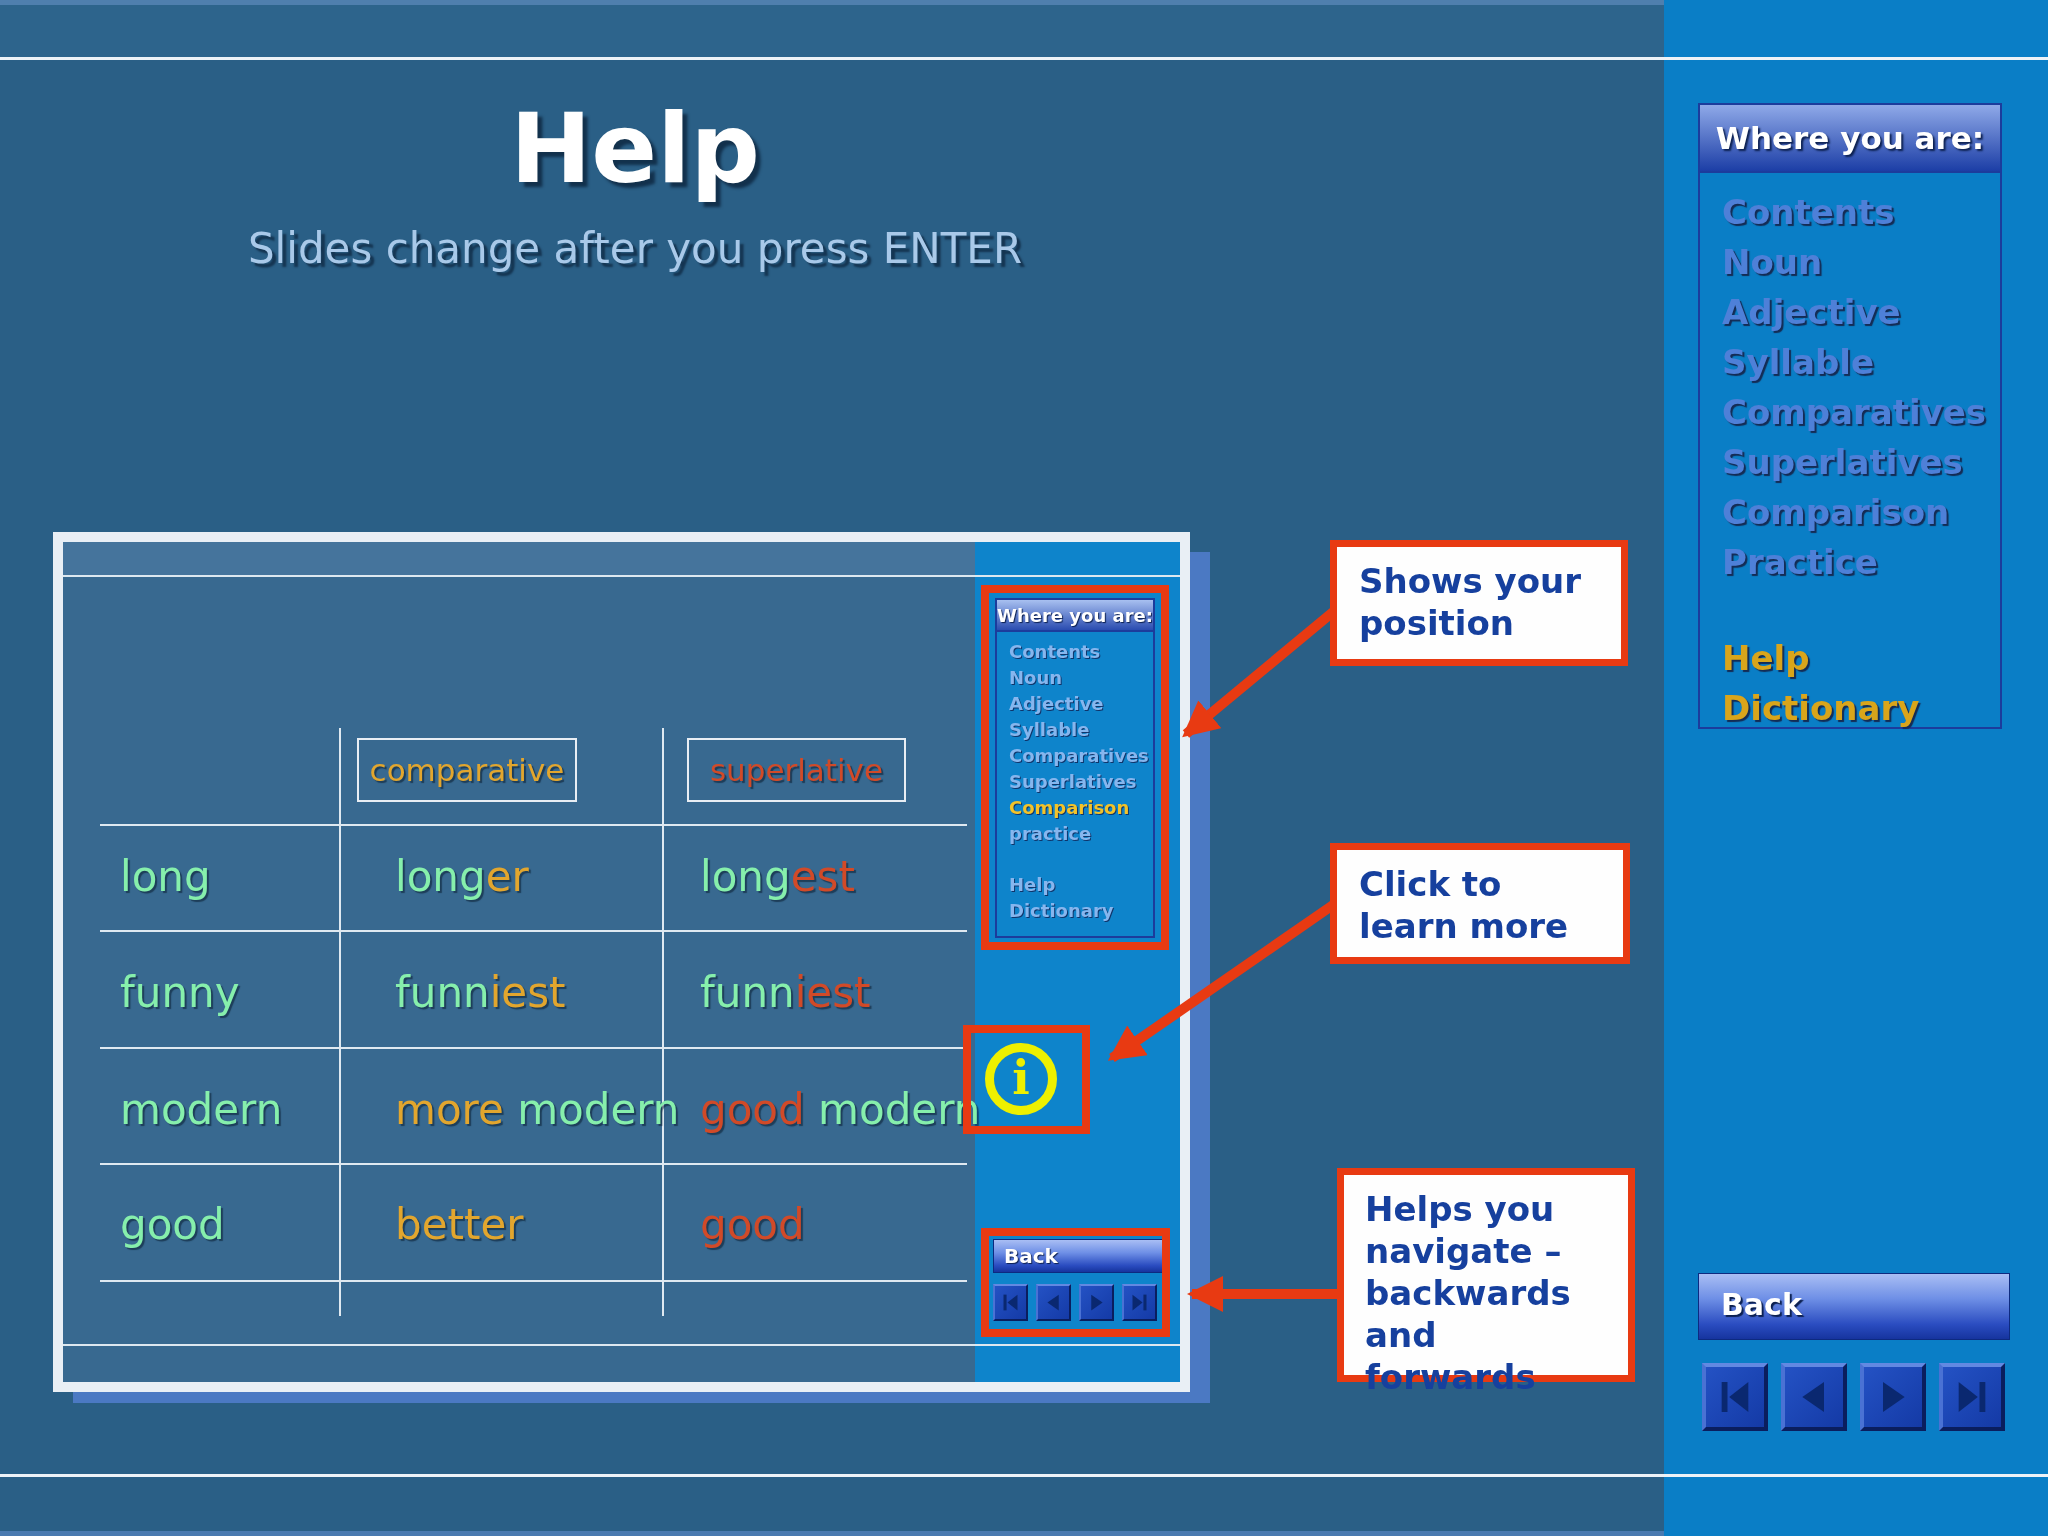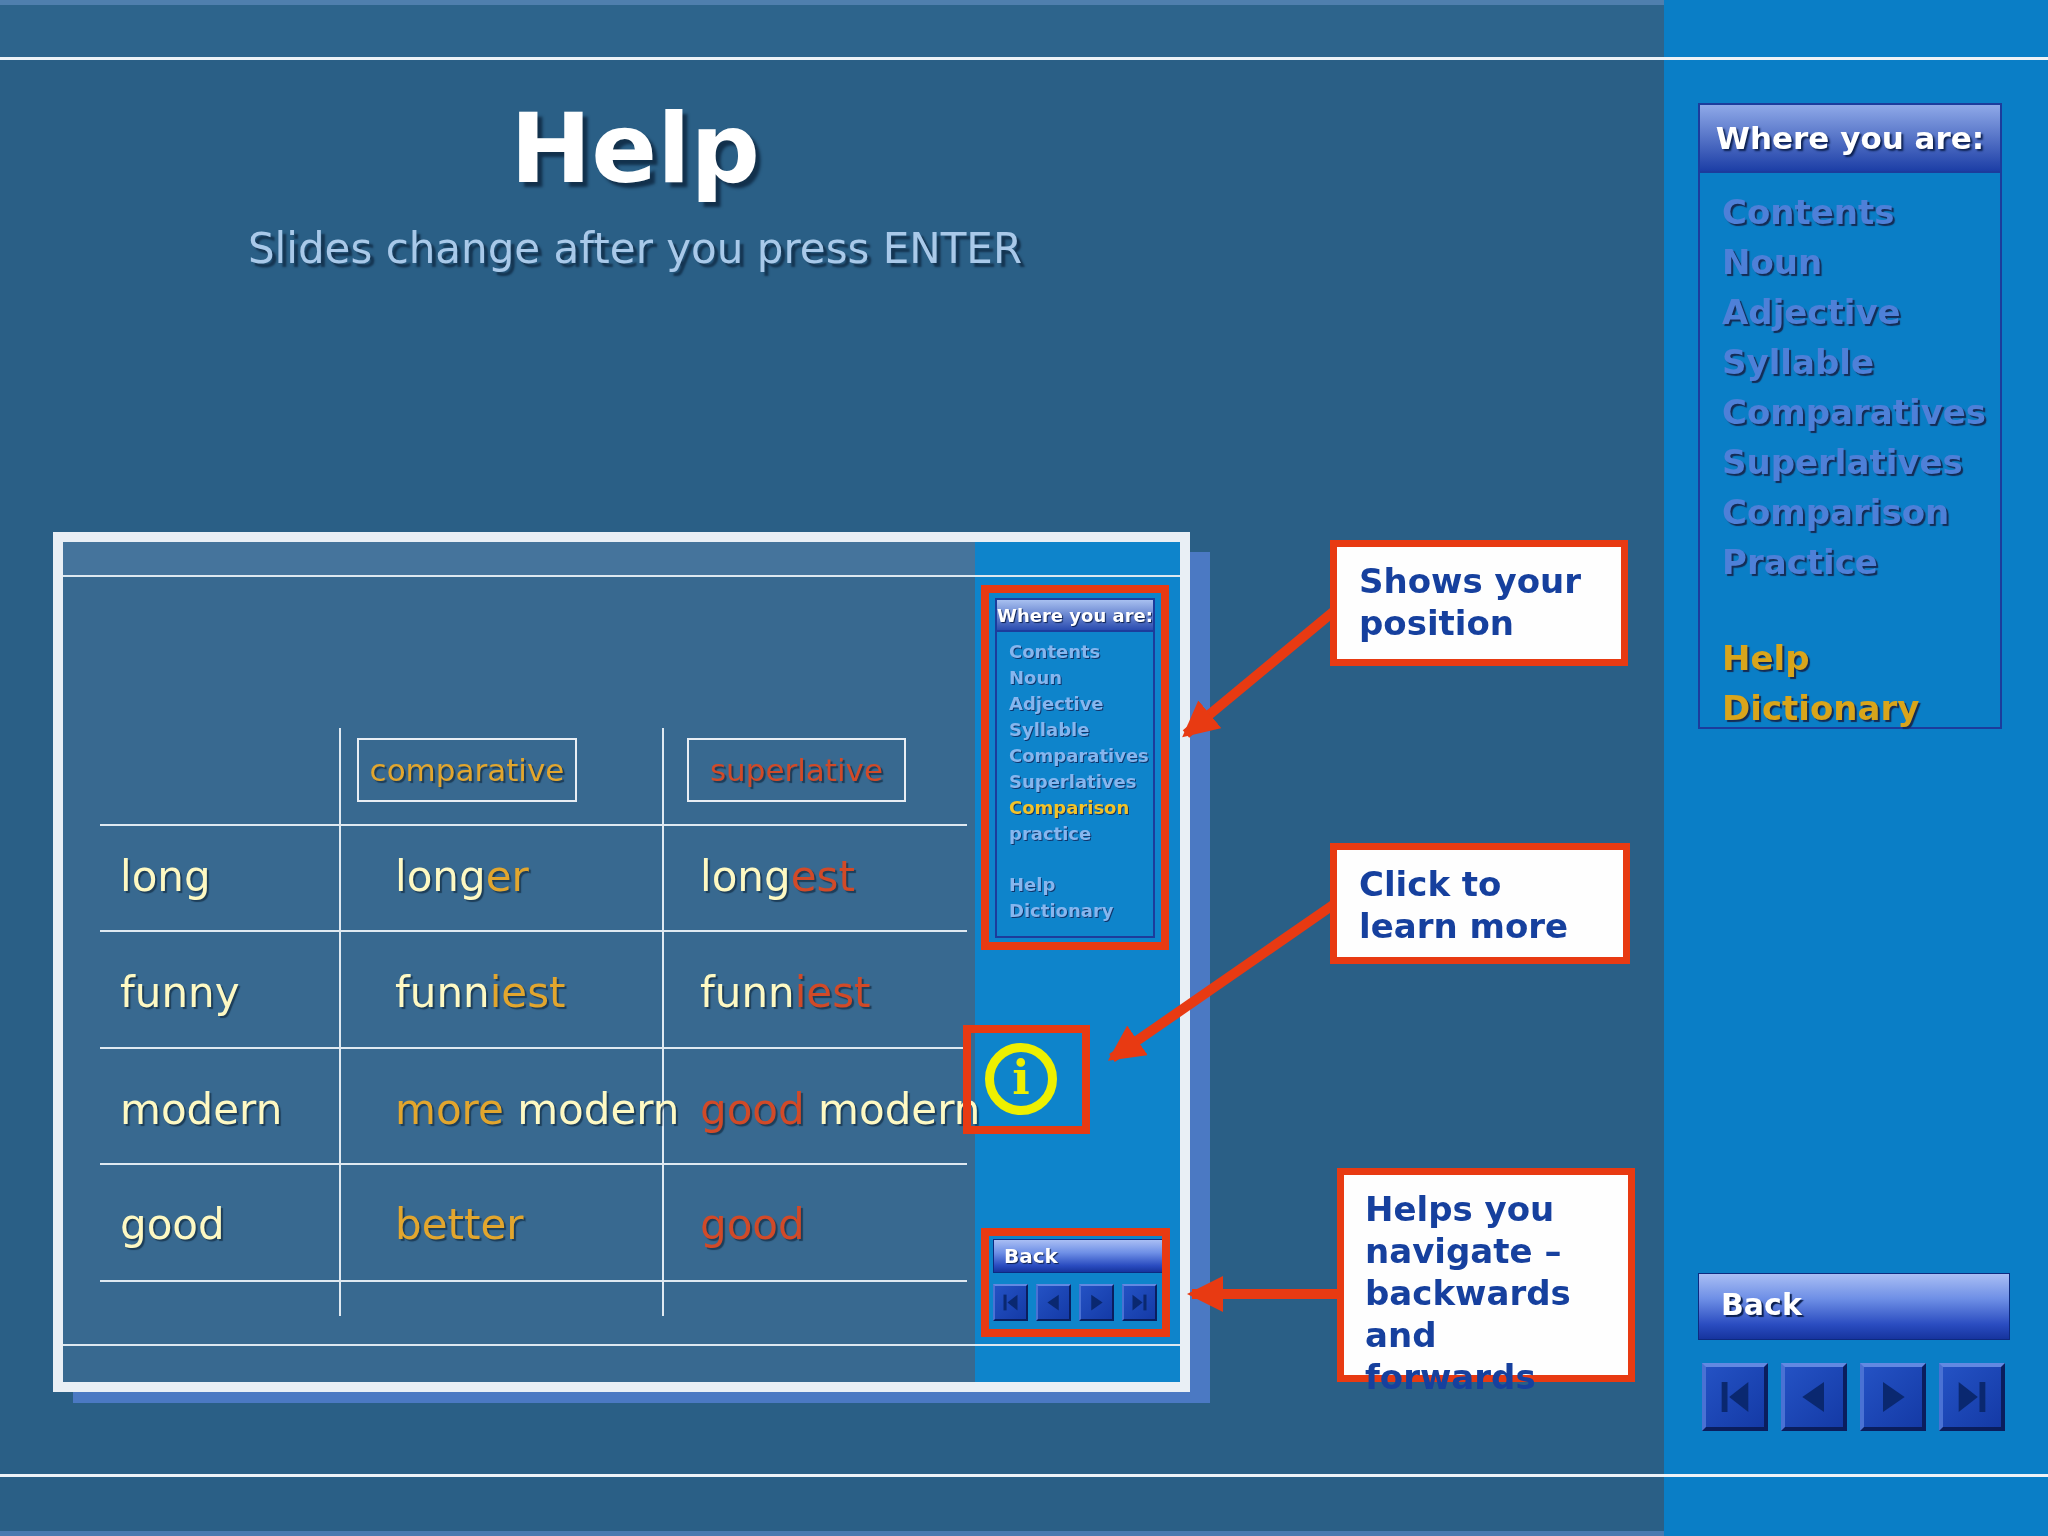--- a/index.html
+++ b/index.html
@@ -35,21 +35,21 @@
   .tbl-hline{position:absolute;left:37px;width:867px;height:2px;background:#dfe9f1;}
 
   .hdr-box{position:absolute;top:196px;height:64px;border:2px solid #e8eef4;
     box-sizing:border-box;display:flex;align-items:center;justify-content:center;
     font-size:31px;text-shadow:2px 2px 1px rgba(10,30,50,.6);}
   .gold-t{color:#e2a62e;} .red-t{color:#d14a28;}
 
   .trow{position:absolute;left:0;width:912px;height:68px;}
   .tcell{position:absolute;font-size:42px;line-height:68px;white-space:nowrap;
     text-shadow:2px 2px 1px rgba(12,34,54,.6);}
-  .tcell .seg-white{color:#fef9c3;margin-top:40px;} .tcell .seg-gold{color:#e2a62e;} .tcell .seg-red{color:#d14a28;}
+  .tcell .seg-white{color:#86efac;margin-top:40px;} .tcell .seg-gold{color:#e2a62e;} .tcell .seg-red{color:#d14a28;}
   .cell-base{left:57px;} .cell-comp{left:332px;} .cell-sup{left:637px;}
 
   
   .mini-panel{position:absolute;left:932px;top:56px;width:160px;height:340px;
     border:2px solid #1c3c9c;box-sizing:border-box;}
   .mini-header{height:30px;background:linear-gradient(#a8c0f0,#2a4cb0);
     border-bottom:2px solid #1c3c9c;color:#fff;font-weight:bold;font-size:18px;
     display:flex;align-items:center;justify-content:center;
     text-shadow:1px 1px 1px #0c2050;}
   .mini-items{padding:7px 0 0 12px;}

